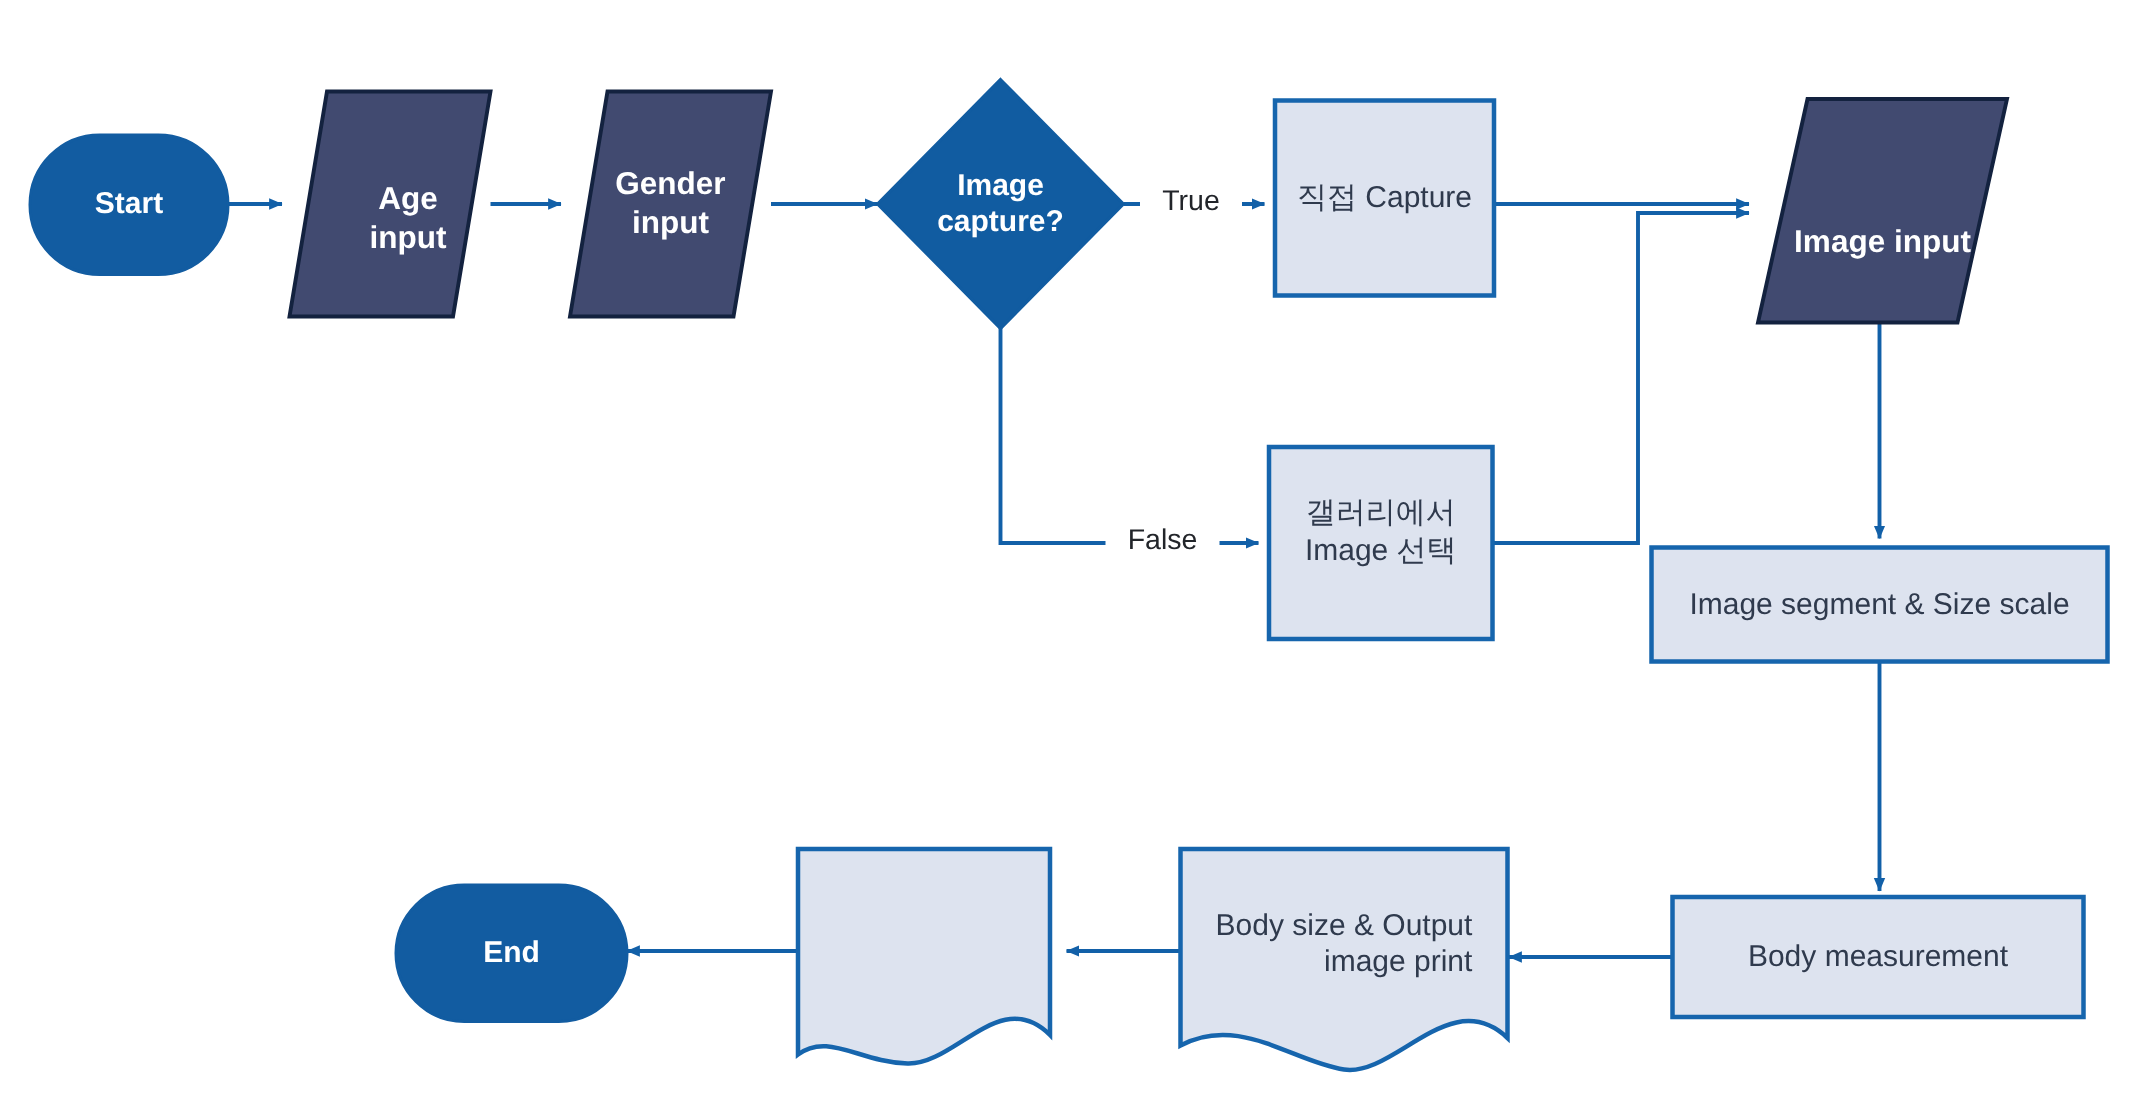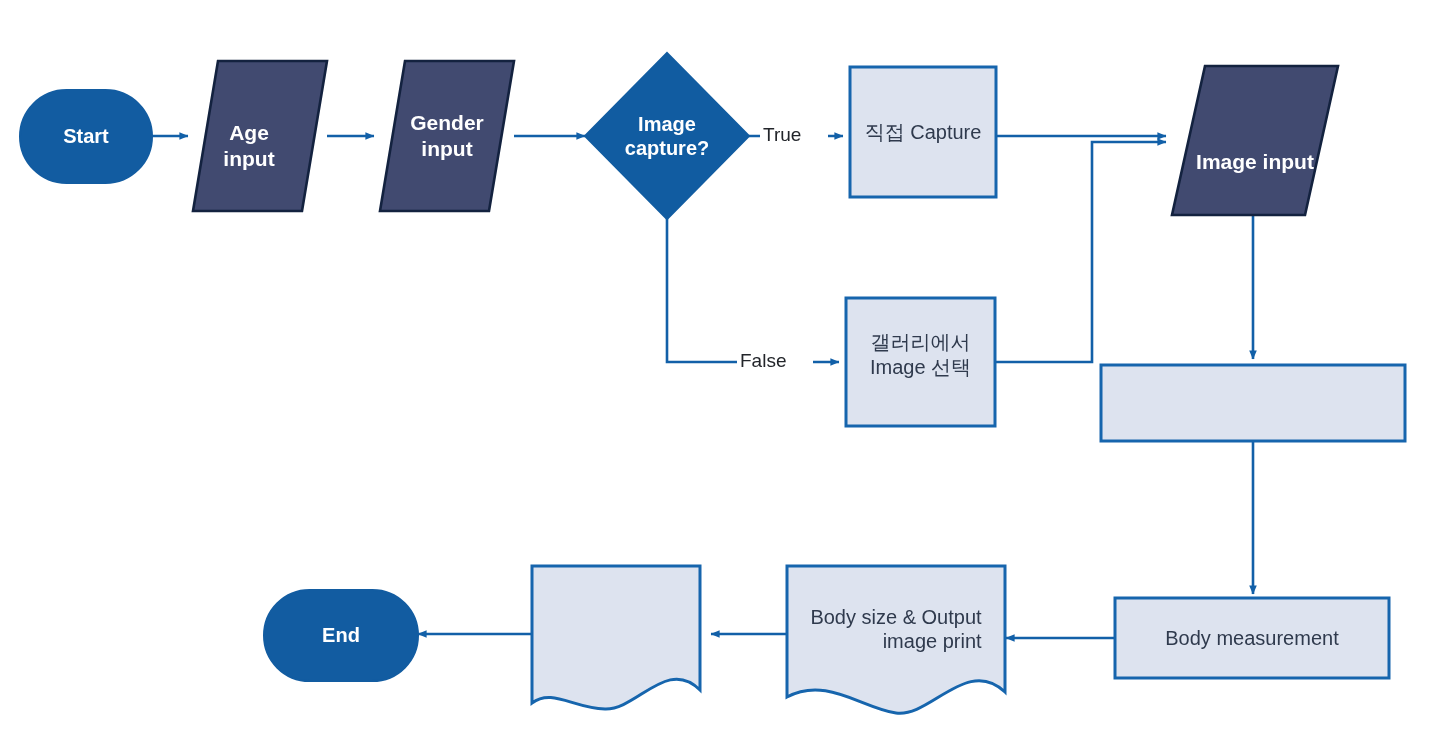--- a/index.html
+++ b/index.html
@@ -54,20 +54,21 @@
     color: #2f3a4d;
     font-weight: normal;
     font-size: 20px;
   }
   .edge-label {
     position: absolute;
     font-size: 19px;
     color: #22252a;
     background: #ffffff;
     padding: 0 3px;
+    text-align: center;
   }
 </style>
 </head>
 <body>
 
 <div id="canvas">
 
   <svg id="flow-svg" viewBox="0 0 1430 734">
     <defs>
       <marker id="arrow" markerWidth="10" markerHeight="10" refX="8.6" refY="4" orient="auto" markerUnits="userSpaceOnUse">
@@ -122,36 +123,37 @@
 
     <path d="M787,566 L1005,566 L1005,692 C967,656 930,718 896,713 C862,708 826,676 787,697 Z" fill="#dde3ef" stroke="#1665ad" stroke-width="3"></path>
 
     <path d="M532,566 L700,566 L700,690 C667,657 637,710 605,709 C573,708 552,688 532,703 Z" fill="#dde3ef" stroke="#1665ad" stroke-width="3"></path>
 
     <rect x="264" y="590" width="154" height="91" rx="45.5" ry="45.5" fill="#125ca1" stroke="#125ca1" stroke-width="2"></rect>
   </svg>
 
   <div class="node-label lbl-term" style="left:20px;  top:90px;  width:132px; height:93px;">Start</div>
 
-  <div class="node-label lbl-dark" style="left:182px; top:61px;  width:134px; height:170px;">Age
+  <div class="node-label lbl-dark" style="left:205px; top:61px;  width:134px; height:170px;">Age
 input</div>
 
   <div class="node-label lbl-dark" style="left:380px; top:61px;  width:134px; height:150px;">Gender
 input</div>
 
   <div class="node-label lbl-light" style="left:850px; top:67px;  width:146px; height:130px;">직접 Capture</div>
 
   <div class="node-label lbl-diamond" style="left:585px; top:53px; width:164px; height:166px;">Image
 capture?</div>
 
   <div class="node-label lbl-light" style="left:846px; top:298px; width:149px; height:113px;">갤러리에서
 Image 선택</div>
 
   <div class="node-label lbl-dark" style="left:1172px; top:66px; width:166px; height:191px;">Image input</div>
 
+  <div class="node-label lbl-light" style="left:1101px; top:365px; width:304px; height:76px;">Image segment &amp; Size scale</div>
 
   <div class="node-label lbl-light" style="left:1115px; top:598px; width:274px; height:80px;">Body measurement</div>
 
   <div class="node-label lbl-light" style="left:787px; top:566px; width:218px; height:126px;text-align:right;">Body size &amp; Output
 image print</div>
 
 
   <div class="node-label lbl-term" style="left:264px; top:590px; width:154px; height:91px;">End</div>
 
   <div class="edge-label" style="left:760px; top:124px; width:62px;">True</div>

